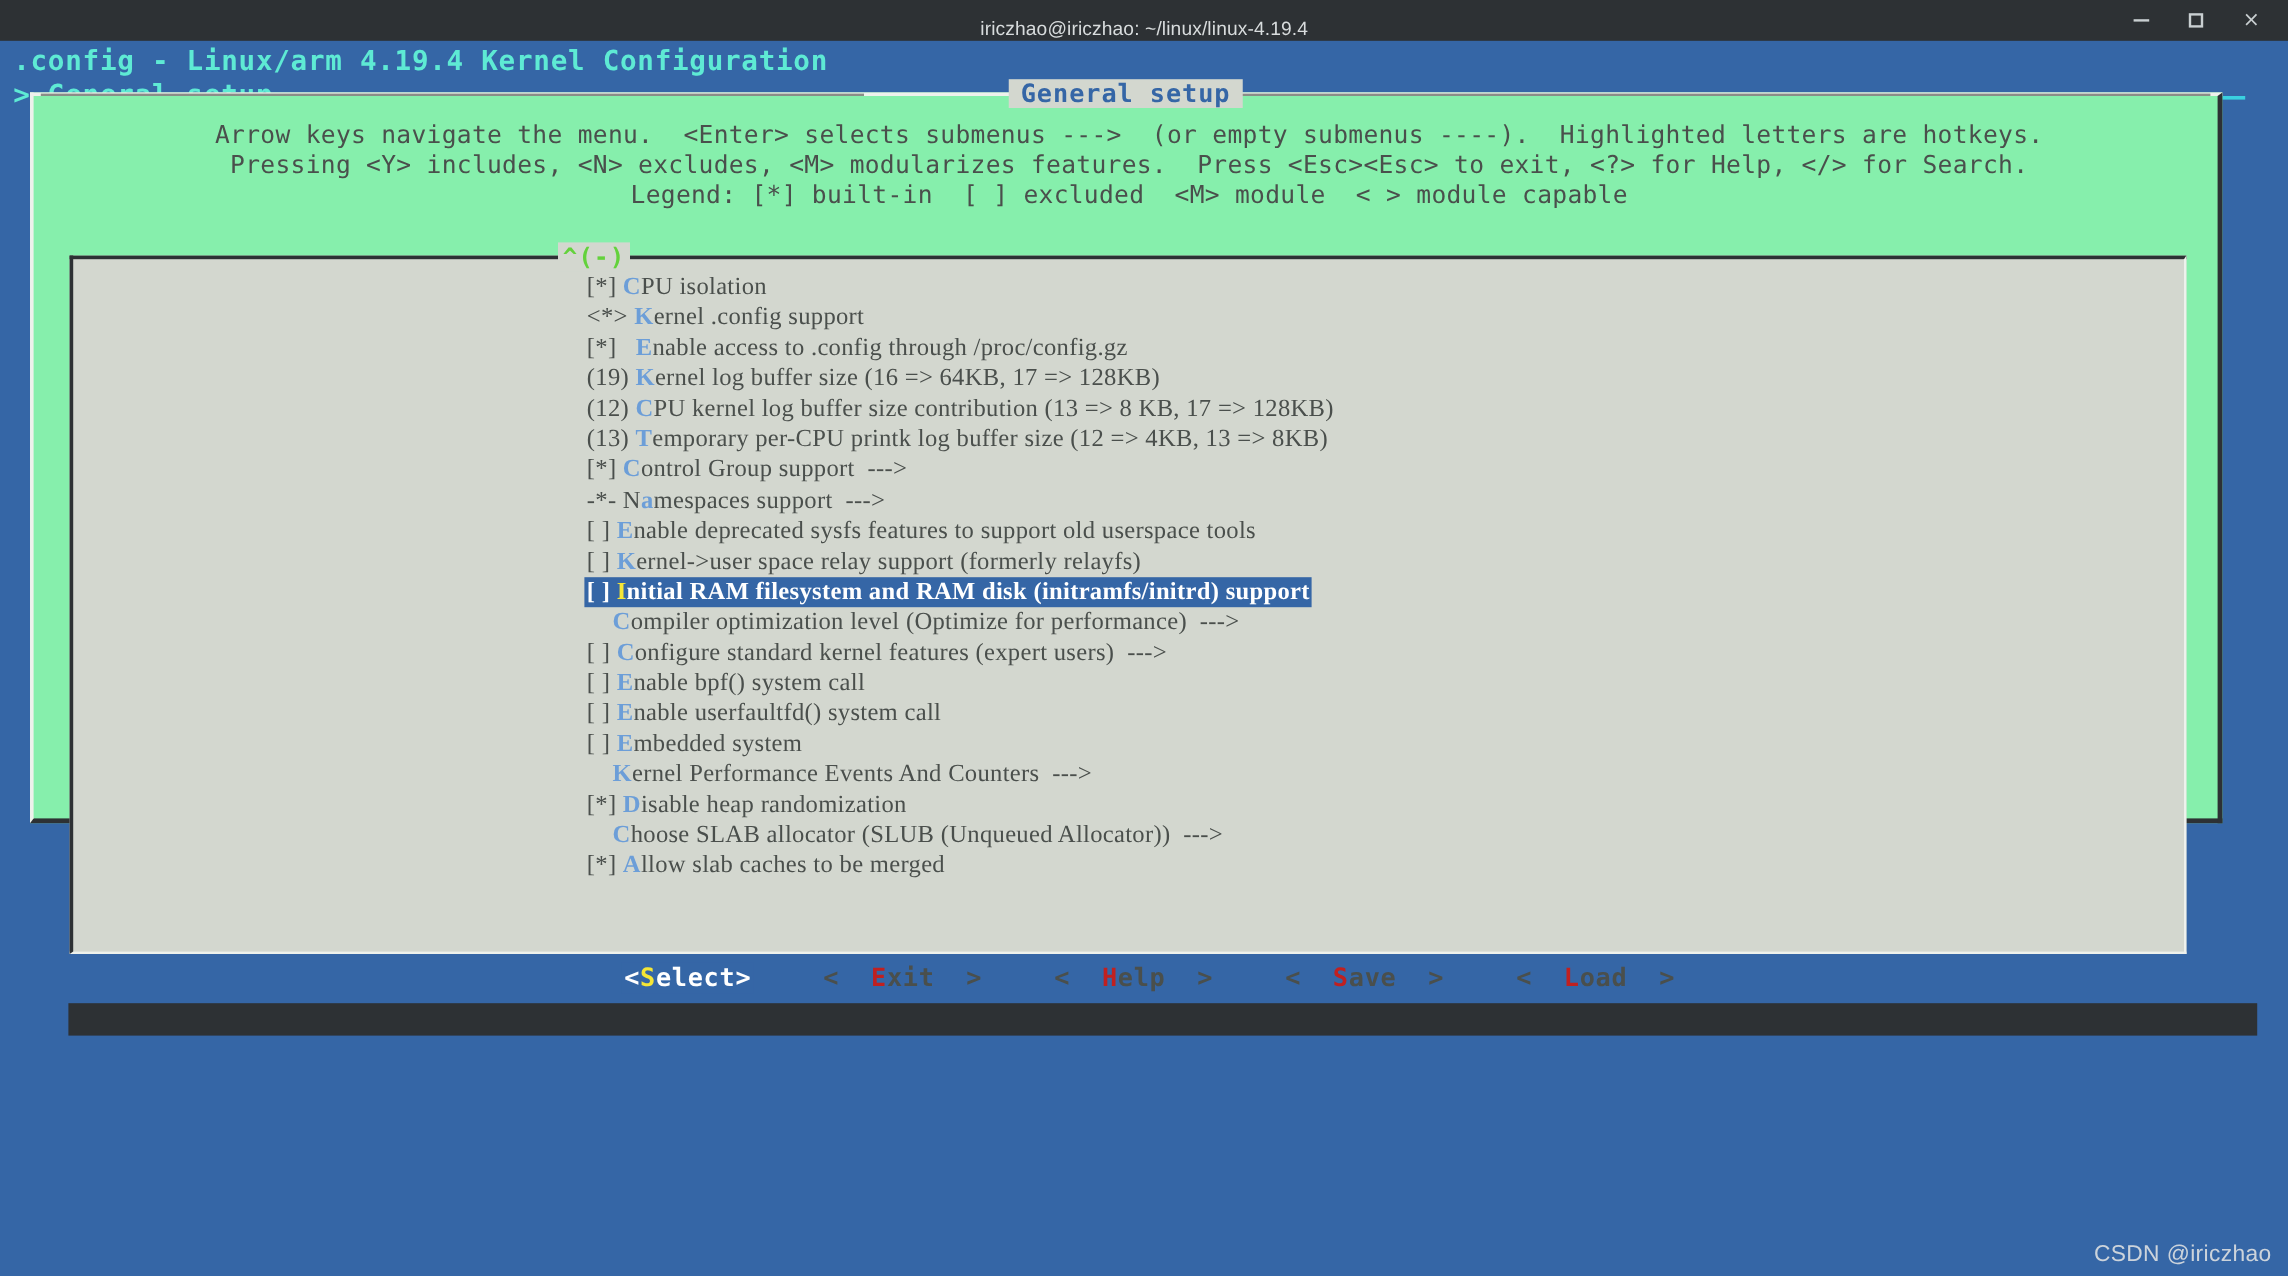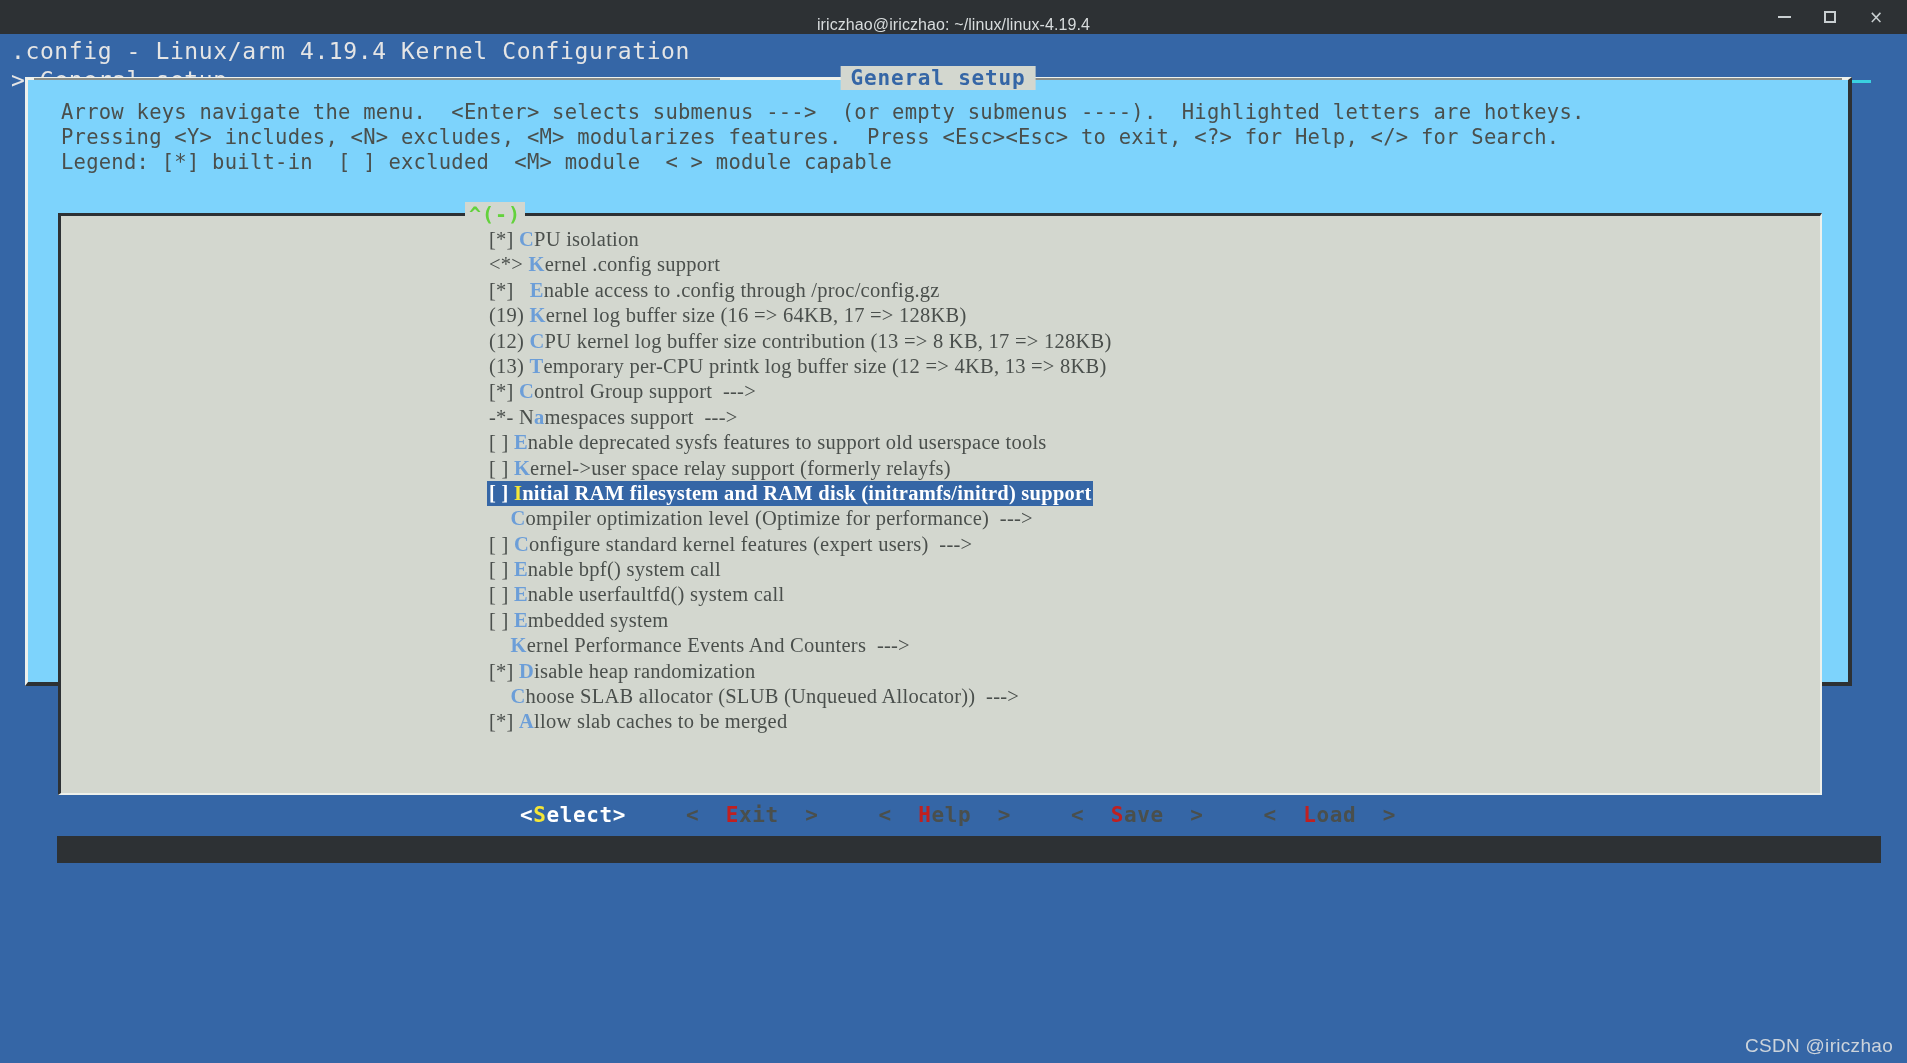--- a/index.html
+++ b/index.html
@@ -93,22 +93,22 @@
   
   #hdr {
     position: absolute;
     left: 11px;
     top: 0px;
     width: 1890px;
   }
   .hdr-line {
     font-size: 23px;
     line-height: 26px;
-    color: #e5e5e5;
-    font-weight: normal;
+    color: #5eead4;
+    font-weight: bold;
     white-space: pre;
     letter-spacing: 0.6px;
   }
   #hdr-line1 { padding-top: 4px; }
   #hdr-line2 {
     display: flex;
     align-items: center;
     gap: 10px;
     padding-top: 3px;
   }
@@ -120,21 +120,21 @@
     margin-top: 2px;
   }
 
   
   #dialog {
     position: absolute;
     left: 25px;
     top: 43px;
     width: 1827px;
     height: 609px;
-    background: #7dd3fc;
+    background: #86efac;
     box-sizing: border-box;
     border-top: 3px solid #eef1ec;
     border-left: 3px solid #eef1ec;
     border-right: 4px solid #2d3134;
     border-bottom: 4px solid #2d3134;
   }
   #dialog-title {
     position: absolute;
     left: 50%;
     transform: translateX(-50%);
@@ -154,20 +154,21 @@
     background: #8a8d88;
   }
   #dialog-rule-left { left: 6px; right: 62%; }
   #dialog-rule-right { right: 6px; left: 47%; }
 
   #help-block {
     position: absolute;
     left: 33px;
     top: 20px;
     width: 1760px;
+    text-align: center;
   }
   .help-line {
     font-size: 20.5px;
     line-height: 25px;
     color: #4a4f4c;
     white-space: pre;
     letter-spacing: 0.25px;
   }
 
   

